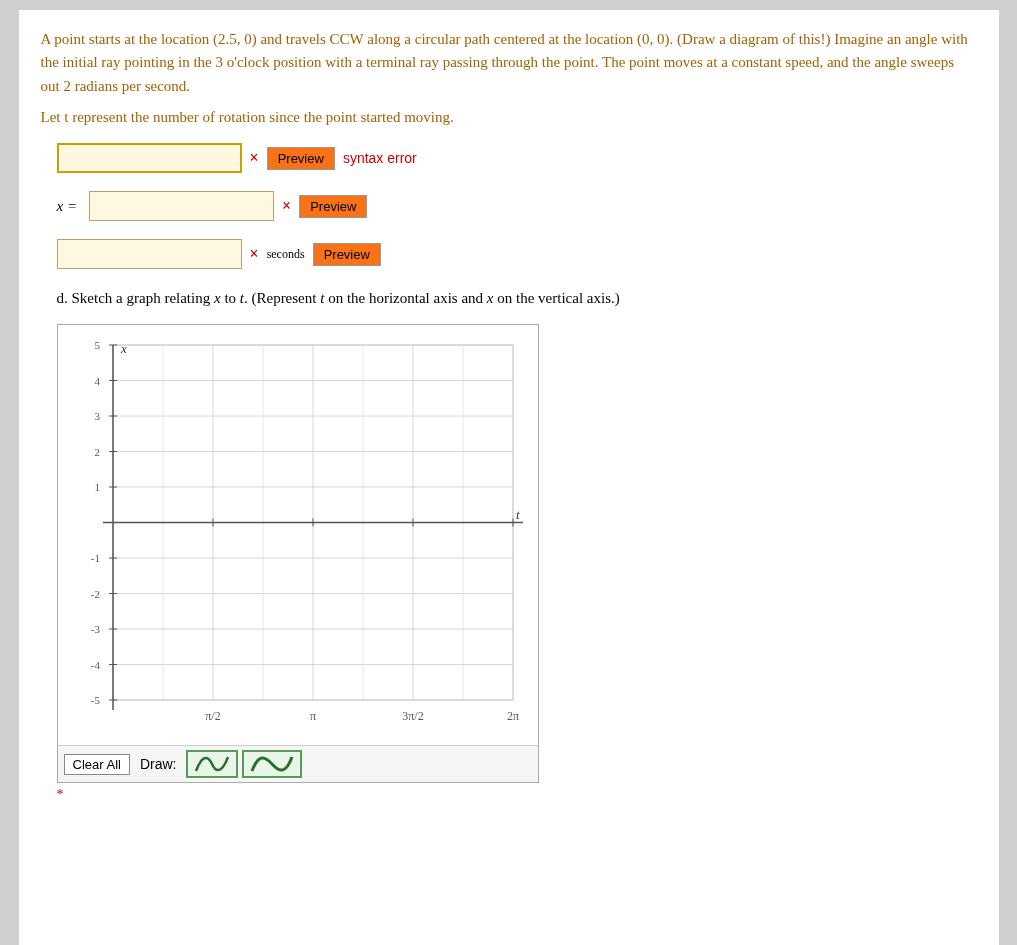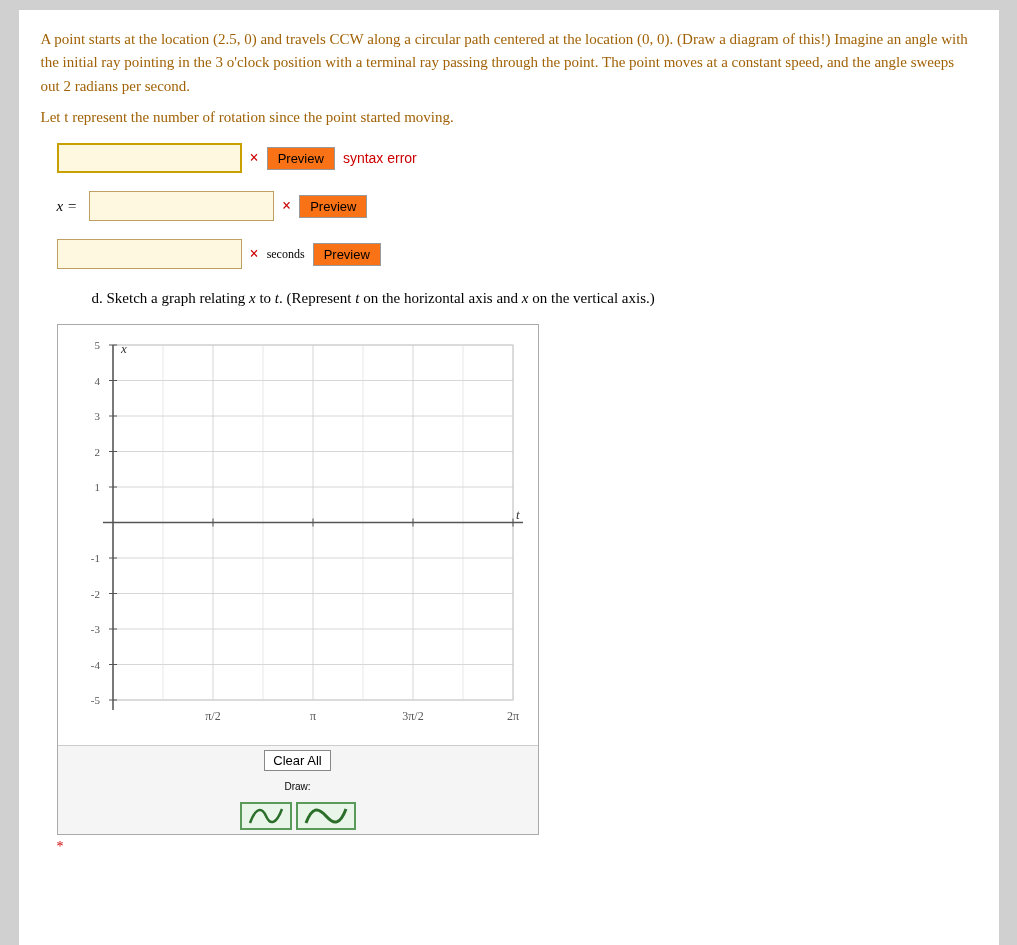--- a/index.html
+++ b/index.html
@@ -105,32 +105,31 @@
     .graph-svg {
       display: block;
     }
     .graph-controls {
       display: flex;
       align-items: center;
       padding: 4px 6px;
       background: #f5f5f5;
       border-top: 1px solid #ccc;
       gap: 10px;
-      flex-direction: column;
     }
     .clear-all-btn {
       background: #fff;
       border: 1px solid #888;
       padding: 2px 8px;
       font-size: 13px;
       font-family: Arial, sans-serif;
       cursor: pointer;
     }
     .draw-label {
-      font-size: 10px;
+      font-size: 14px;
       font-family: Arial, sans-serif;
     }
     .draw-options {
       display: flex;
       gap: 4px;
     }
     .draw-option {
       border: 2px solid #5a9a5a;
       background: #e8f5e8;
       padding: 1px 6px;
@@ -138,21 +137,20 @@
       display: flex;
       align-items: center;
       justify-content: center;
     }
     .draw-option svg {
       display: block;
     }
     .part-d-label {
       margin-bottom: 6px;
       line-height: 1.55;
-      margin-left: 35px;
     }
     .asterisk-bottom {
       color: #cc0000;
       font-size: 14px;
       margin-top: 4px;
     }
     em { font-style: italic; }
   </style>
 </head>
 <body>

